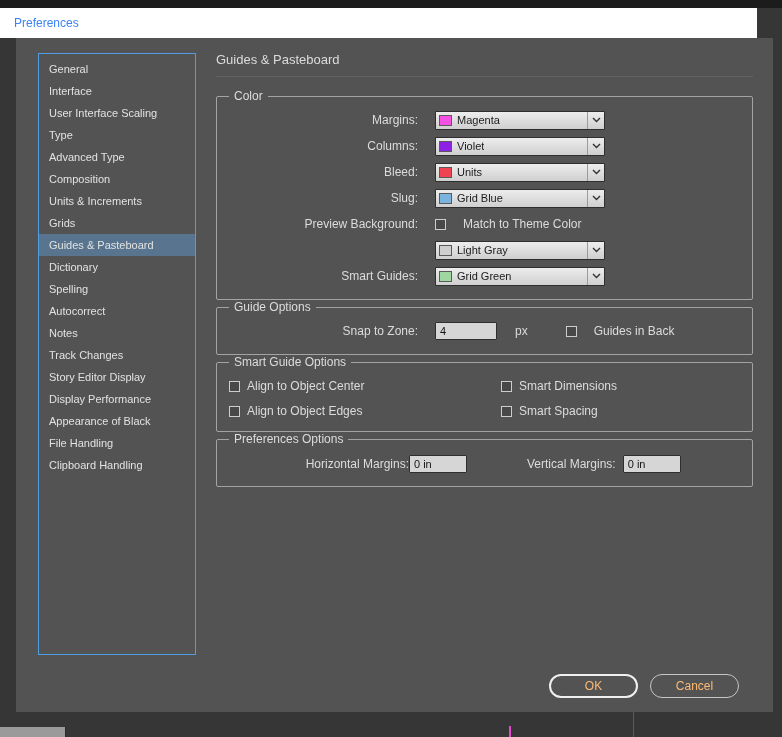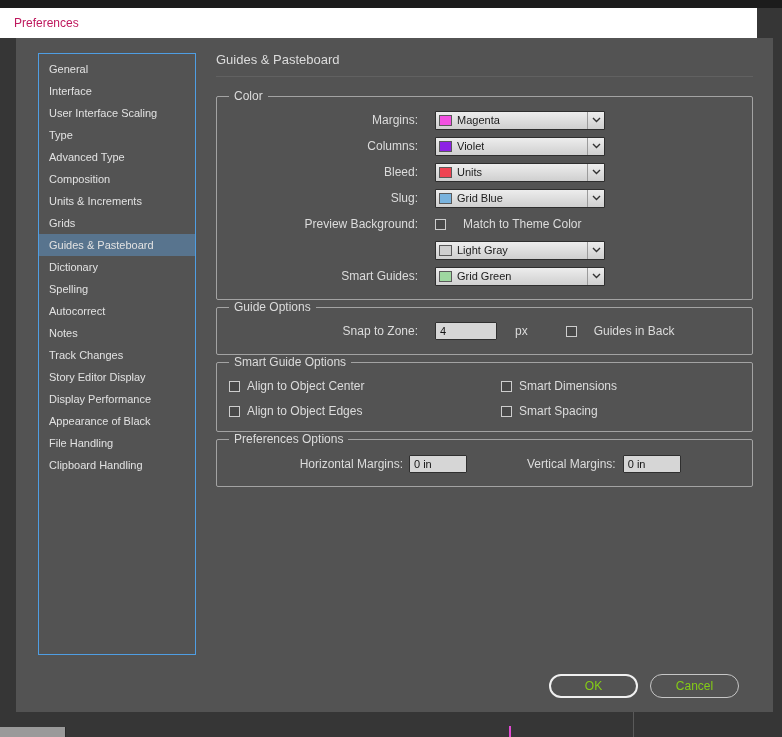--- a/index.html
+++ b/index.html
@@ -8,21 +8,21 @@
     position: relative;
     background: #363636;
     font-family: "Liberation Sans", sans-serif;
     overflow: hidden;
   }
   .top-strip { position: absolute; left: 0; top: 0; width: 782px; height: 8px; background: #1c1c1c; }
 
   
   .titlebar {
     position: absolute; left: 0; top: 8px; width: 757px; height: 30px;
-    background: #ffffff; color: #be185d;
+    background: #ffffff; color: #3b82f6;
     display: flex; align-items: center; padding-left: 14px;
     font-size: 12px;
   }
 
   
   .dialog {
     position: absolute; left: 16px; top: 38px; width: 757px; height: 674px;
     background: #535353; color: #dedede;
   }
 
@@ -91,28 +91,28 @@
   
   .sg-grid {
     display: grid; grid-template-columns: 272px auto;
     row-gap: 11px; padding: 6px 0 3px 2px;
   }
   .sg-cell { display: flex; align-items: center; }
 
   
   .pb-row { display: flex; align-items: center; height: 26px; padding-top: 2px; }
   .pb-label { font-size: 12px; color: #dcdcdc; flex: none; }
-  .pb-label.first { width: 182px; text-align: right; padding-right: 6px; }
+  .pb-label.first { width: 182px; text-align: right; padding-right: 0; }
   .pb-label.second { margin-left: 60px; padding-right: 7px; }
 
   
   .button-row { position: absolute; right: 34px; top: 636px; display: flex; gap: 12px; }
   .btn {
     height: 24px; min-width: 89px; border-radius: 13px;
-    background: transparent; color: #84cc16; font-size: 12px;
+    background: transparent; color: #fdba74; font-size: 12px;
     font-family: "Liberation Sans", sans-serif; padding: 0 18px;
   }
   .btn.ok { border: 2px solid #f0f0f0; }
   .btn.cancel { border: 1px solid #c6c6c6; }
 
   
   .artifact-strip { position: absolute; left: 0; top: 727px; width: 65px; height: 10px; background: #9a9a9a; }
   .artifact-strip-edge { position: absolute; left: 65px; top: 727px; width: 1px; height: 10px; background: #2a2a2a; }
   .artifact-guide { position: absolute; left: 509px; top: 726px; width: 2px; height: 11px; background: #e24ad2; }
   .artifact-line { position: absolute; left: 633px; top: 712px; width: 1px; height: 25px; background: #5a5a5a; }

